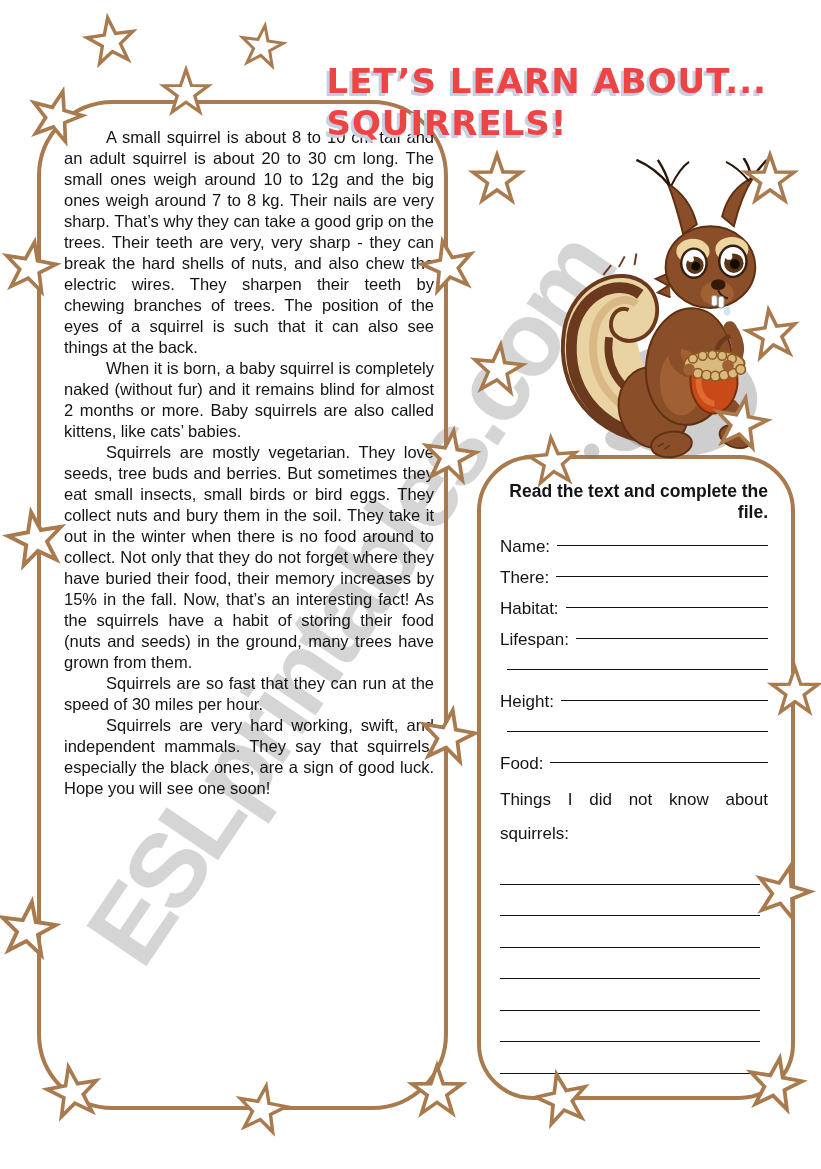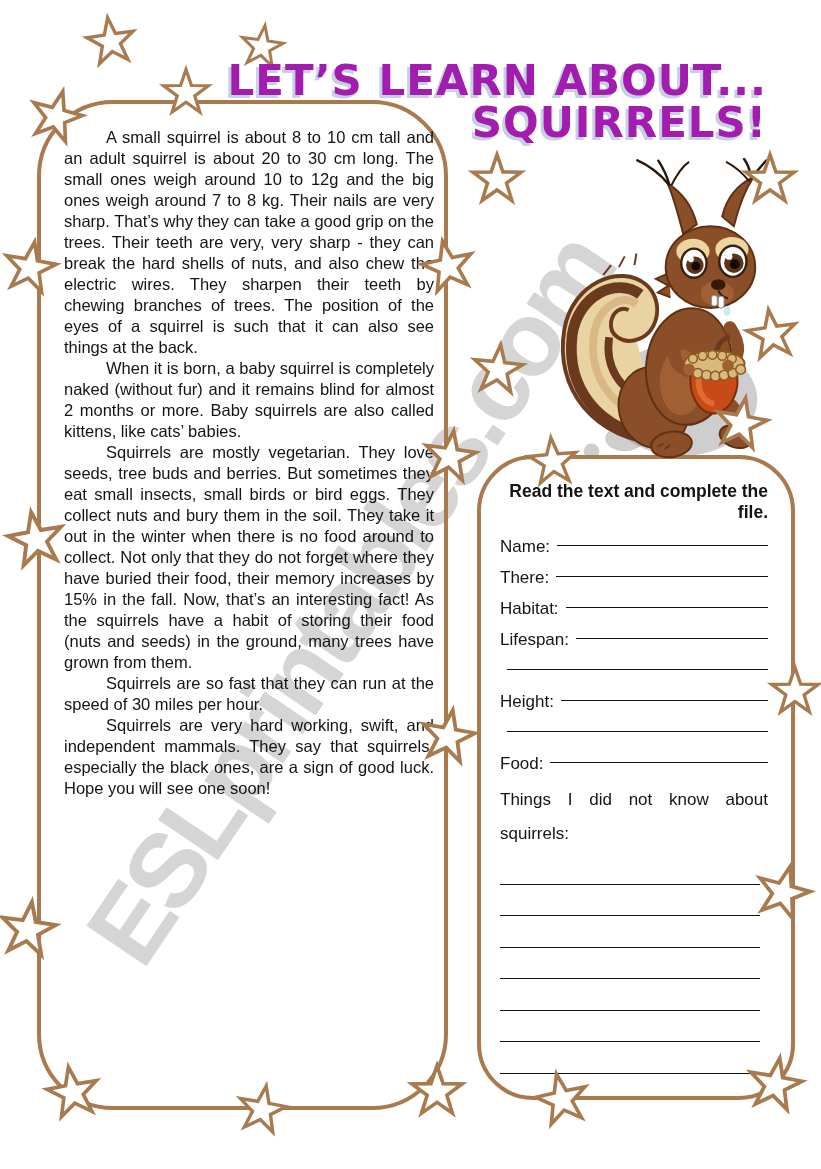--- a/index.html
+++ b/index.html
@@ -11,23 +11,23 @@
     position:absolute;left:-200px;top:535px;width:1100px;height:130px;
     font-family:"Liberation Sans", sans-serif;font-weight:bold;font-size:105px;line-height:130px;
     letter-spacing:-6px;white-space:nowrap;text-align:center;
     color:rgba(125,125,125,0.32);
     transform:rotate(-56deg);z-index:1;pointer-events:none;
   }
   .box{position:absolute;border:4px solid #a87a4d;background:transparent;z-index:2;}
   .left-box{left:37px;top:100px;width:403px;height:1002px;border-radius:76px;}
   .right-box{left:477px;top:455px;width:310px;height:637px;border-radius:56px;}
   .title{
-    position:absolute;right:54px;top:60px;text-align:right;z-index:6;
-    font-family:"DejaVu Sans", sans-serif;font-weight:bold;font-size:42px;line-height:42px;
-    color:#a21caf;letter-spacing:1px;
+    position:absolute;right:54px;top:60px;text-align:left;z-index:6;
+    font-family:"DejaVu Sans", sans-serif;font-weight:bold;font-size:34px;line-height:42px;
+    color:#ef4444;letter-spacing:1px;
     text-shadow:-3px 3px 0 #c6d0e2;
   }
   .article{
     position:absolute;left:64px;top:127px;width:370px;z-index:3;
     font-size:16.5px;line-height:21px;text-align:justify;
   }
   .article p{margin:0;text-indent:42px;}
   .form{position:absolute;left:500px;top:481px;width:268px;z-index:3;font-size:17px;}
   .instruction{font-weight:bold;font-size:17.5px;line-height:21px;margin-bottom:8px;text-align:right;}
   .form-row{display:flex;align-items:center;height:31px;}

